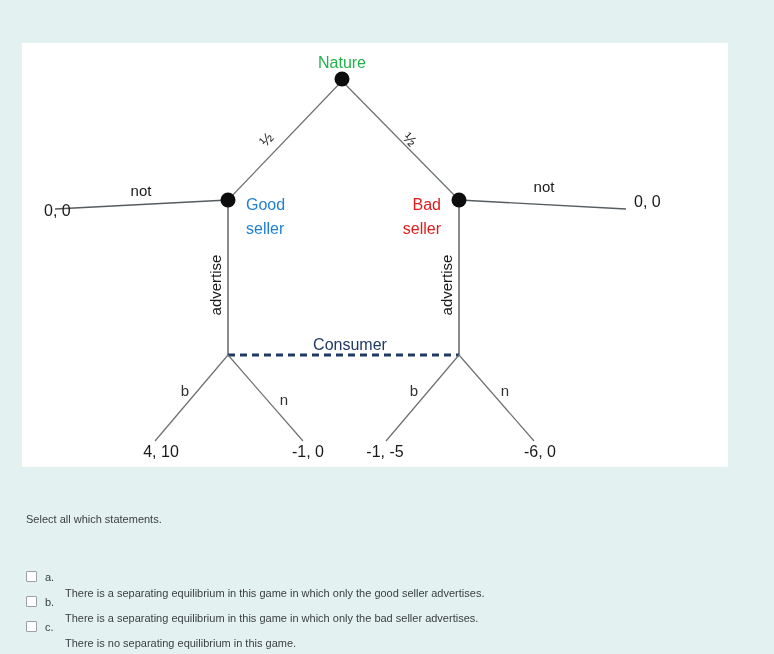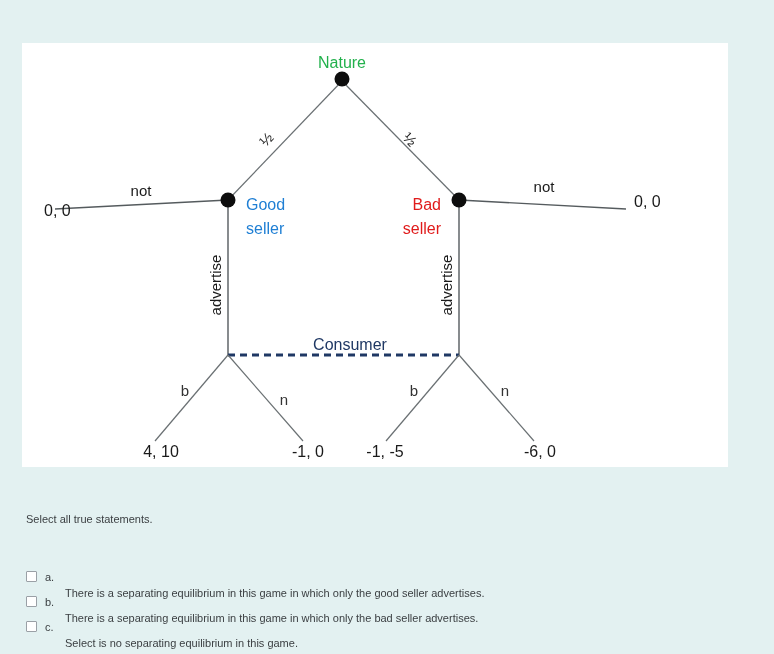--- a/index.html
+++ b/index.html
@@ -180,38 +180,38 @@
 
       <text class="lbl-payoff" x="139" y="414" text-anchor="middle">4, 10</text>
       <text class="lbl-payoff" x="286" y="414" text-anchor="middle">-1, 0</text>
       <text class="lbl-payoff" x="363" y="414" text-anchor="middle">-1, -5</text>
       <text class="lbl-payoff" x="518" y="414" text-anchor="middle">-6, 0</text>
 
     </svg>
   </div>
 
   <div class="question-area">
-    <div class="prompt">Select all true statements.</div>
+    <div class="prompt">Select all which statements.</div>
 
     <div class="options">
 
       <div class="option-row">
         <div class="checkbox"></div>
         <div class="opt-letter">a.</div>
         <div class="opt-text">There is a separating equilibrium in this game in which only the good seller advertises.</div>
       </div>
 
       <div class="option-row">
         <div class="checkbox"></div>
         <div class="opt-letter">b.</div>
         <div class="opt-text">There is a separating equilibrium in this game in which only the bad seller advertises.</div>
       </div>
 
       <div class="option-row">
         <div class="checkbox"></div>
         <div class="opt-letter">c.</div>
-        <div class="opt-text">Select is no separating equilibrium in this game.</div>
+        <div class="opt-text">There is no separating equilibrium in this game.</div>
       </div>
 
     </div>
   </div>
 
 </div>
 
 </body></html>

